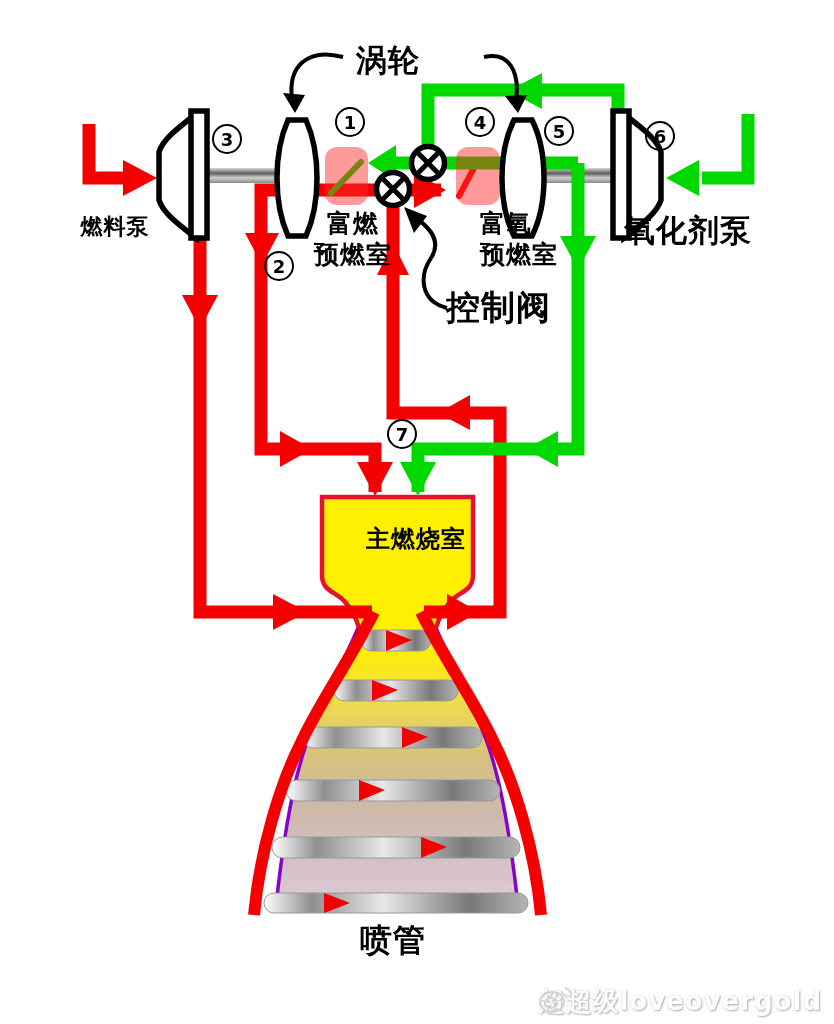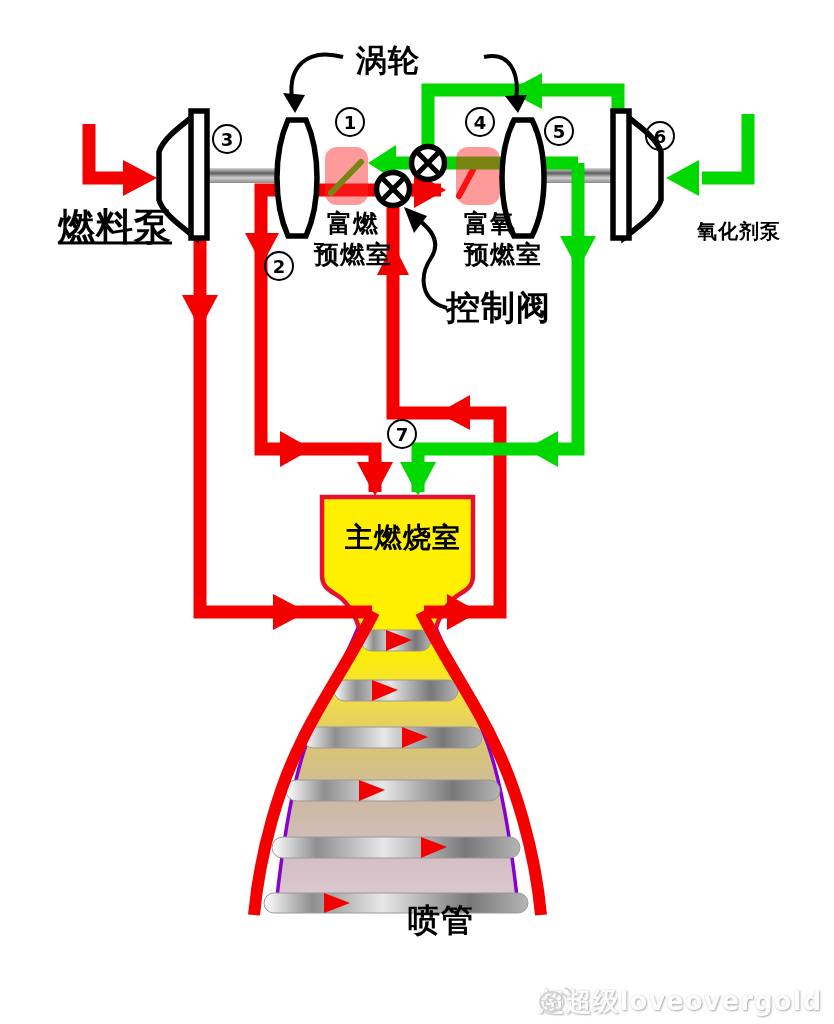--- a/index.html
+++ b/index.html
@@ -174,29 +174,29 @@
       <path class="annot" d="M 343,57 C 306,47 288,68 292,98"></path>
       <polygon class="annot-head" points="283,93 305,95 295,113"></polygon>
       <path class="annot" d="M 484,57 C 509,51 520,72 516,100"></path>
       <polygon class="annot-head" points="505,96 527,95 518,113"></polygon>
       <path class="annot" d="M 447,308 C 420,301 419,276 431,258 C 441,243 433,230 416,218"></path>
       <polygon class="annot-head" points="404,207 427,216 414,233"></polygon>
     </g>
   </svg>
 
   <div class="lbl center" style="left:388px;top:61px;font-size:31px;">涡轮</div>
-  <div class="lbl center" style="left:115px;top:227px;font-size:37px;text-decoration:underline;">燃料泵</div>
-  <div class="lbl center" style="left:739px;top:231px;font-size:20px;">氧化剂泵</div>
+  <div class="lbl center" style="left:115px;top:227px;font-size:22px;">燃料泵</div>
+  <div class="lbl center" style="left:688px;top:231px;font-size:31px;">氧化剂泵</div>
   <div class="lbl" style="left:314px;top:209px;font-size:25px;text-align:center;">富燃
 预燃室</div>
-  <div class="lbl" style="left:464px;top:209px;font-size:25px;">富氧
+  <div class="lbl" style="left:480px;top:209px;font-size:25px;">富氧
 预燃室</div>
   <div class="lbl" style="left:446px;top:287px;font-size:34px;">控制阀</div>
-  <div class="lbl center" style="left:403px;top:540px;font-size:28px;font-family:Liberation Mono, monospace;">主燃烧室</div>
-  <div class="lbl center" style="left:393px;top:921px;font-size:32px;margin-left:48px;">喷管</div>
+  <div class="lbl center" style="left:416px;top:540px;font-size:24px;">主燃烧室</div>
+  <div class="lbl center" style="left:393px;top:941px;font-size:32px;">喷管</div>
 
   <div class="num" style="left:350px;top:122px;">1</div>
   <div class="num" style="left:279px;top:266px;">2</div>
   <div class="num" style="left:227px;top:139px;">3</div>
   <div class="num" style="left:480px;top:122px;">4</div>
   <div class="num" style="left:559px;top:131px;">5</div>
   <div class="num" style="left:660px;top:136px;">6</div>
   <div class="num" style="left:402px;top:434px;">7</div>
 
   <div class="watermark">

